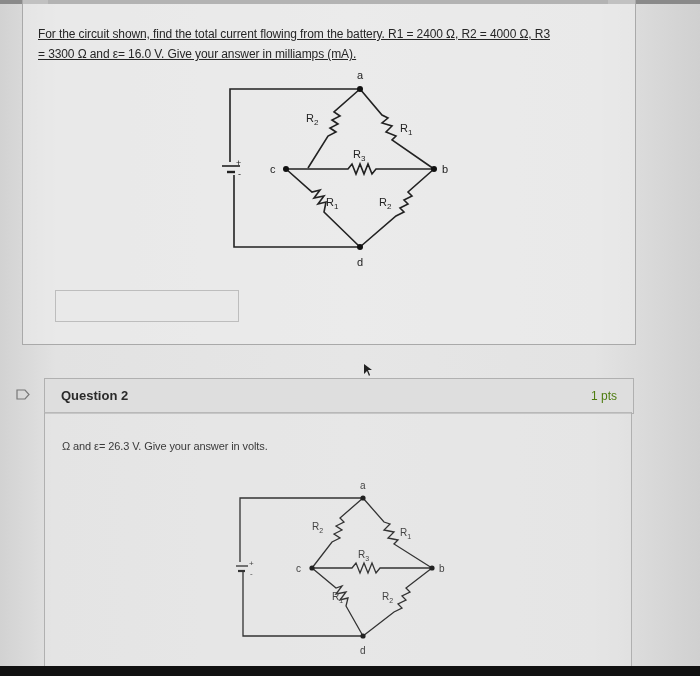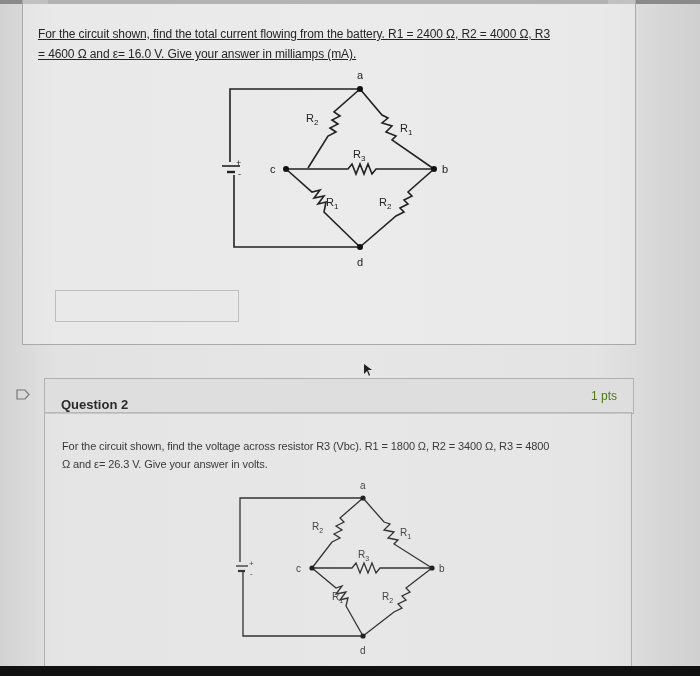--- a/index.html
+++ b/index.html
@@ -9,38 +9,38 @@
   .topbar{position:absolute;left:0;top:0;width:700px;height:4px;background:#8a8a8a;}
   .topbar .inner{position:absolute;left:48px;top:0;width:560px;height:4px;background:#6c6c6c;}
   .bottombar{position:absolute;left:0;top:666px;width:700px;height:10px;background:#111;}
   .panel{position:absolute;border:1px solid #a9a9a9;background:rgba(238,238,238,0.55);}
   #q1-panel{left:22px;top:-2px;width:612px;height:345px;}
   .qtext{position:absolute;font-size:12px;line-height:20px;letter-spacing:-0.1px;color:#262626;}
   #q1-text{left:38px;top:24px;width:600px;text-decoration:underline;}
   .answer-box{position:absolute;left:55px;top:290px;width:178px;height:28px;border:1px solid #bdbdbd;background:#e9e9e9;}
   #q2-header{left:44px;top:378px;width:588px;height:34px;background:#dedede;border:1px solid #b0b0b0;}
   #q2-body{left:44px;top:412px;width:586px;height:260px;border:1px solid #b0b0b0;border-top:1px solid #b8b8b8;background:rgba(232,232,232,0.4);}
-  .q-title{position:absolute;left:16px;top:9px;font-size:13px;font-weight:bold;color:#2a2a2a;margin-top:9px;}
+  .q-title{position:absolute;left:16px;top:9px;font-size:13px;font-weight:bold;color:#2a2a2a;}
   .q-pts{position:absolute;right:16px;top:10px;font-size:12px;color:#4d7c0f;}
   .flag-icon{position:absolute;left:16px;top:389px;width:14px;height:11px;}
   #q2-text{left:62px;top:437px;width:560px;font-size:11px;line-height:18px;color:#3a3a3a;}
   .cursor-icon{position:absolute;left:364px;top:364px;width:9px;height:13px;}
   svg text{font-family:"Liberation Sans",sans-serif;}
 </style>
 </head>
 <body>
 
 <div class="topbar">
     <div class="inner"></div>
   </div>
 
 <div class="panel" id="q1-panel"></div>
 <div class="qtext" id="q1-text">
   <div>For the circuit shown, find the total current flowing from the battery.  R1 = 2400 Ω, R2 = 4000 Ω, R3</div>
-  <div>= 4600 Ω and ε= 16.0 V.  Give your answer in milliamps (mA).</div>
+  <div>= 3300 Ω and ε= 16.0 V.  Give your answer in milliamps (mA).</div>
 </div>
 
 <svg style="position:absolute;left:222px;top:70px;" width="240" height="200" viewBox="0 0 240 200">
   <g stroke="#222" stroke-width="1.6" fill="none">
 
     <polyline points="138,19 8,19 8,92"></polyline>
     <polyline points="12,105 12,177 138,177"></polyline>
 
     <line x1="0" y1="96" x2="18" y2="96"></line>
     <line x1="5" y1="102" x2="13" y2="102" stroke-width="2.4"></line>
@@ -85,21 +85,20 @@
 
 <svg class="flag-icon" viewBox="0 0 14 11">
     <path d="M1,1 L9,1 L13,5.5 L9,10 L1,10 Z" fill="none" stroke="#777" stroke-width="1.2"></path>
   </svg>
 <div class="panel" id="q2-header">
   <span class="q-title">Question 2</span>
   <span class="q-pts">1 pts</span>
 </div>
 <div class="panel" id="q2-body"></div>
 <div class="qtext" id="q2-text">
-  <div>For the circuit shown, find the voltage across resistor R3 (Vbc).  R1 = 1800 Ω, R2 = 3400 Ω, R3 = 4800</div>
   <div>Ω and ε= 26.3 V.  Give your answer in volts.</div>
 </div>
 
 <svg style="position:absolute;left:236px;top:480px;" width="220" height="180" viewBox="0 0 220 180">
   <g stroke="#333" stroke-width="1.3" fill="none">
     <polyline points="127,18 4,18 4,82"></polyline>
     <polyline points="7,92 7,156 127,156"></polyline>
     <line x1="-3" y1="86" x2="12" y2="86"></line>
     <line x1="2" y1="91" x2="9" y2="91" stroke-width="2.2"></line>
     <polyline points="127,18 104,38 108,42 100,46 106,50 98,54 104,58 96,62 76,88"></polyline>

